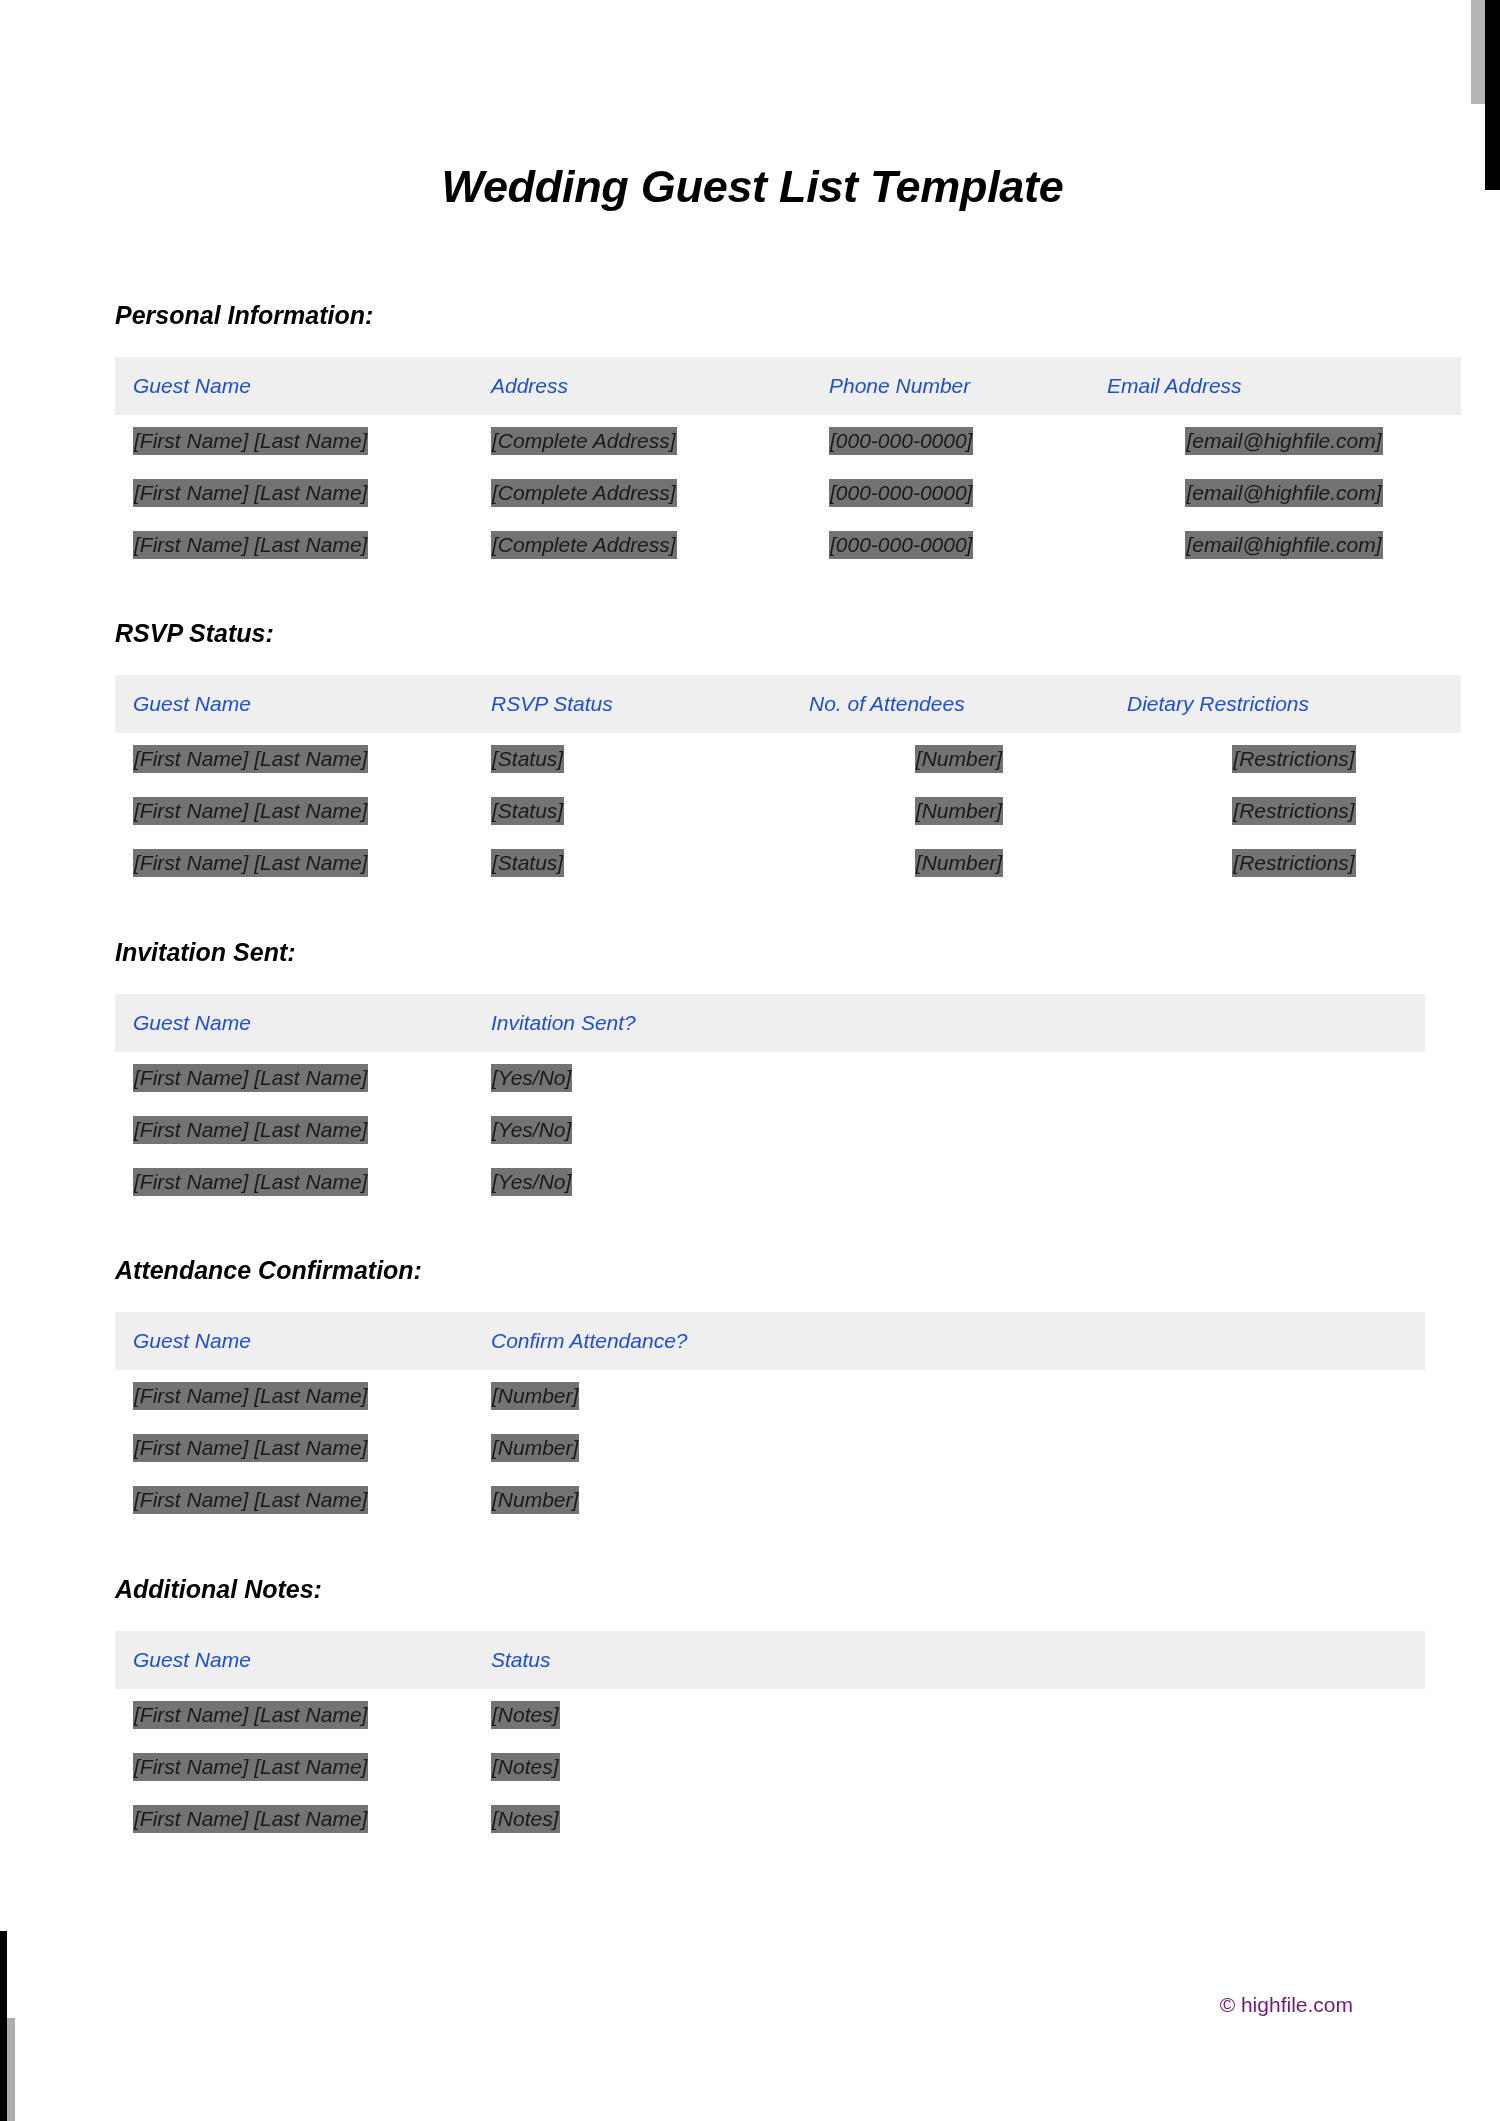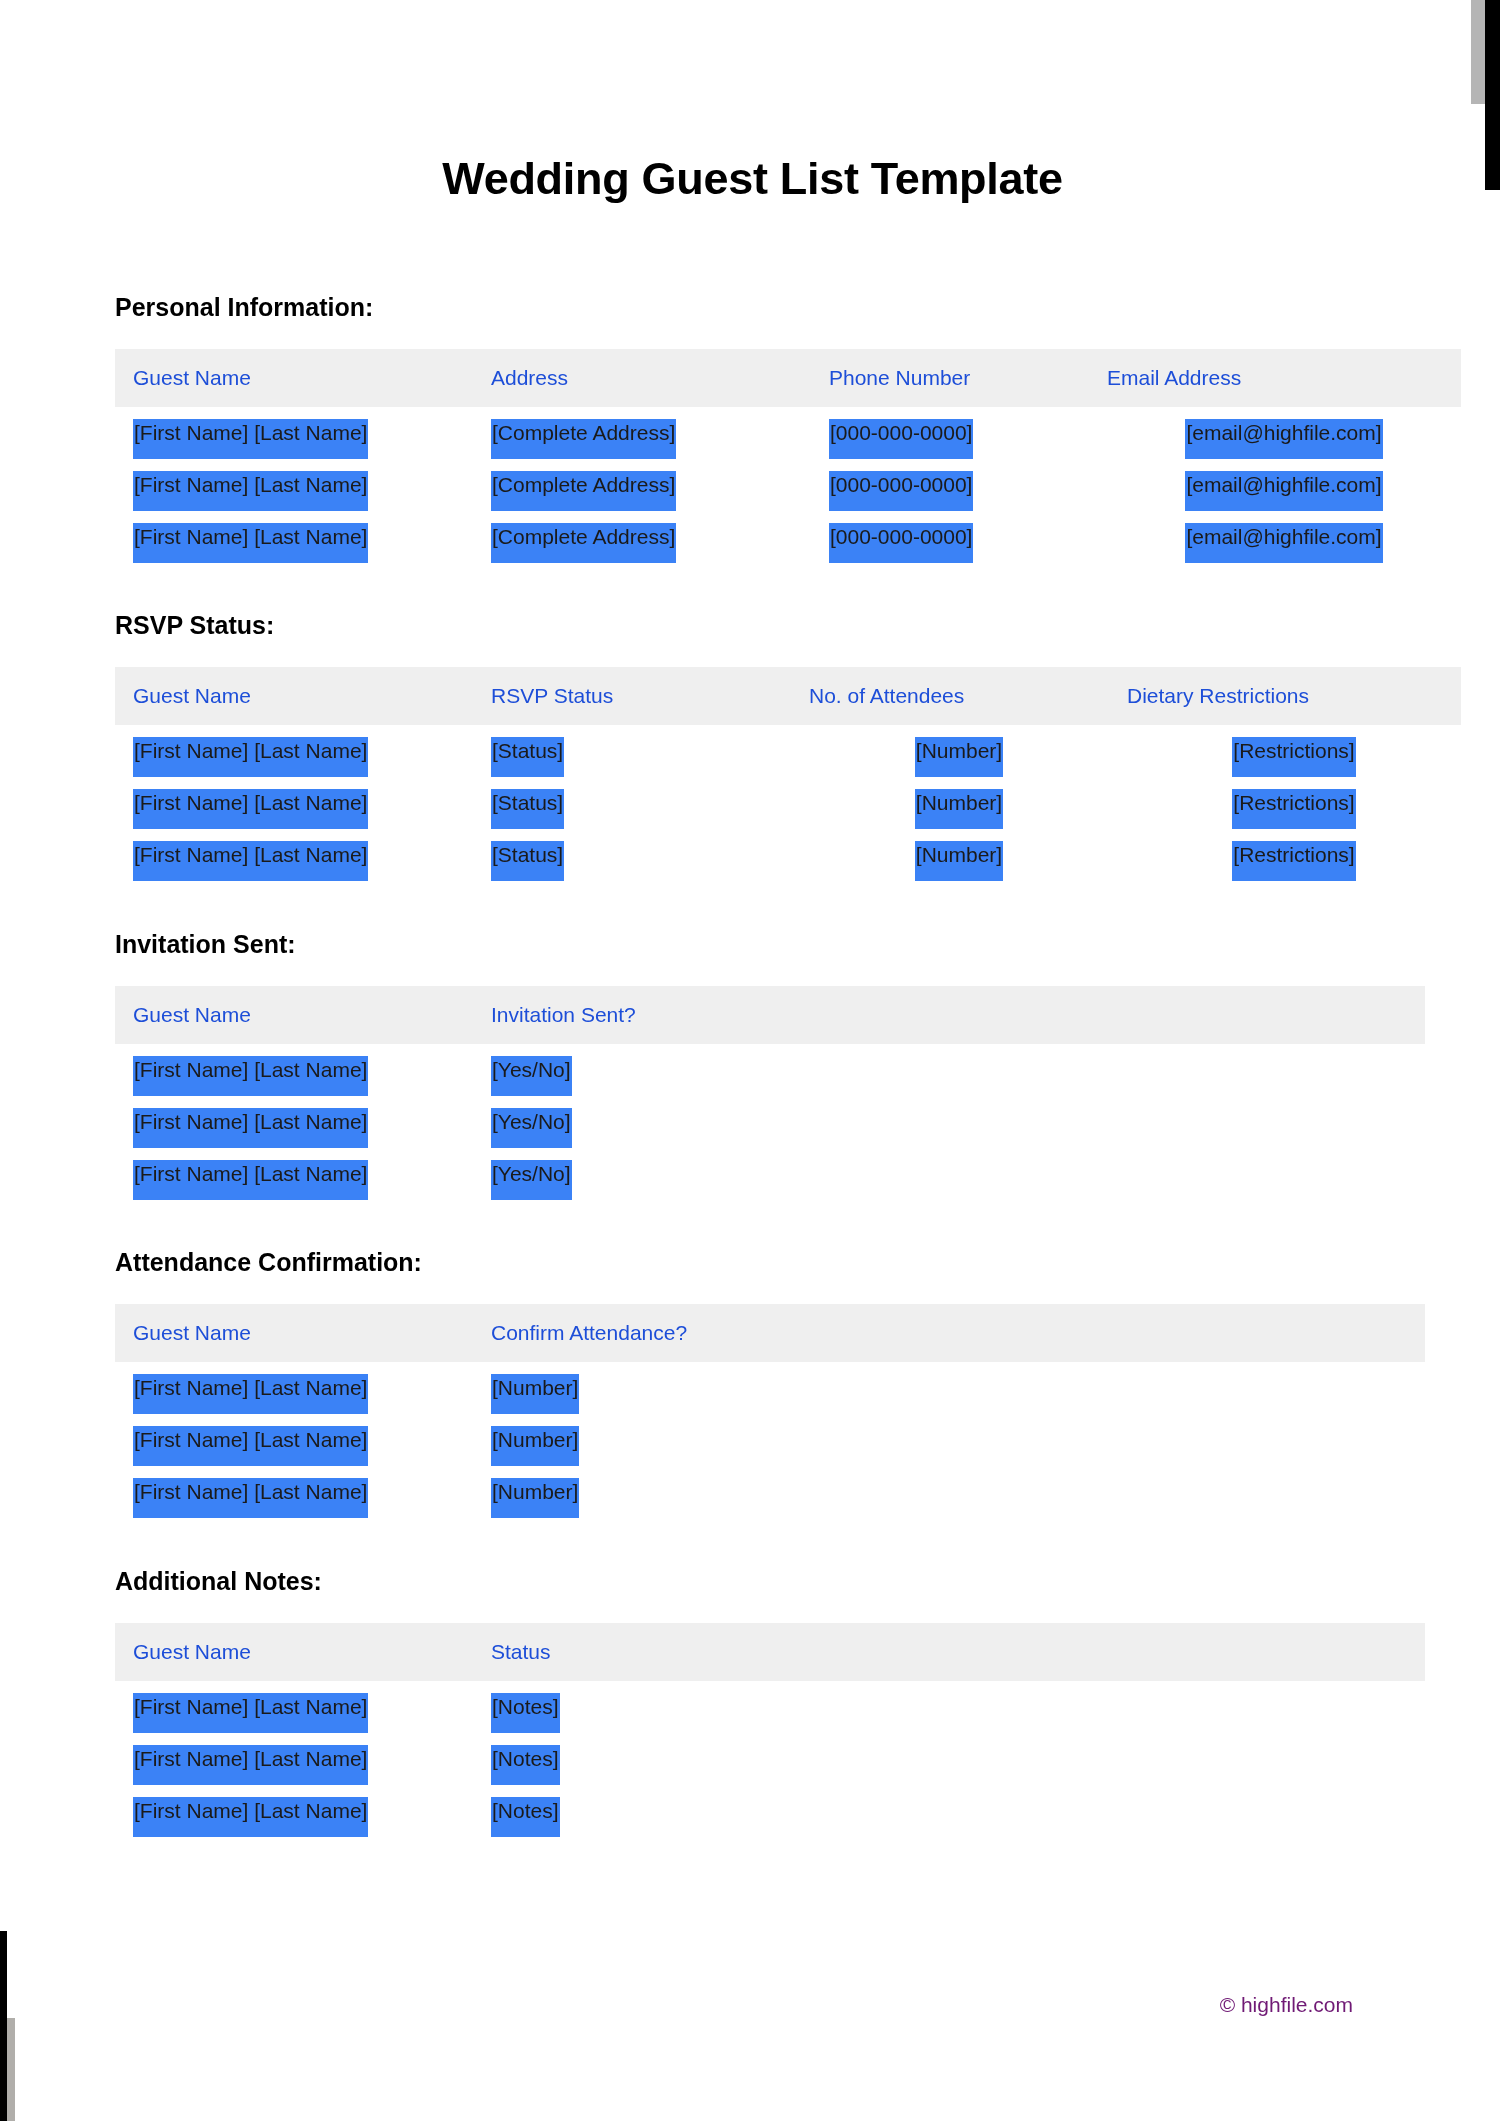--- a/index.html
+++ b/index.html
@@ -23,22 +23,23 @@
     top: 0;
     width: 1500px;
     height: 2121px;
     background: #ffffff;
     box-sizing: border-box;
   }
 
   .content {
     position: absolute;
     left: 115px;
-    top: 4px;
+    top: 12px;
     width: 1275px;
+    font-style: italic;
   }
 
   
   .doc-title {
     text-align: center;
     font-size: 45px;
     font-weight: bold;
     letter-spacing: -0.3px;
     margin: 0;
     padding-top: 150px;
@@ -87,22 +88,22 @@
     border: none;
     vertical-align: middle;
   }
 
   
   th.center, td.center { text-align: center; padding-left: 0; padding-right: 0; }
   th.right,  td.right  { padding-left: 0; padding-right: 22px; }
 
   
   .ph {
-    background: #3b82f6;
-    padding: 2px 1px 15px 1px;
+    background: #737373;
+    padding: 2px 1px 3px 1px;
     display: inline;
     white-space: nowrap;
   }
 
   
   .c-name    { width: 340px; }
   .c-addr    { width: 320px; }
   .c-phone   { width: 260px; }
   .c-email   { width: 354px; }
 

